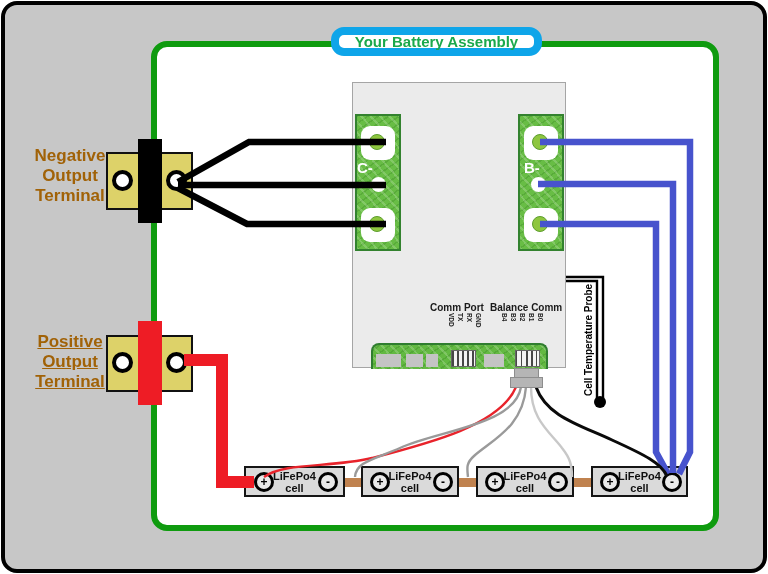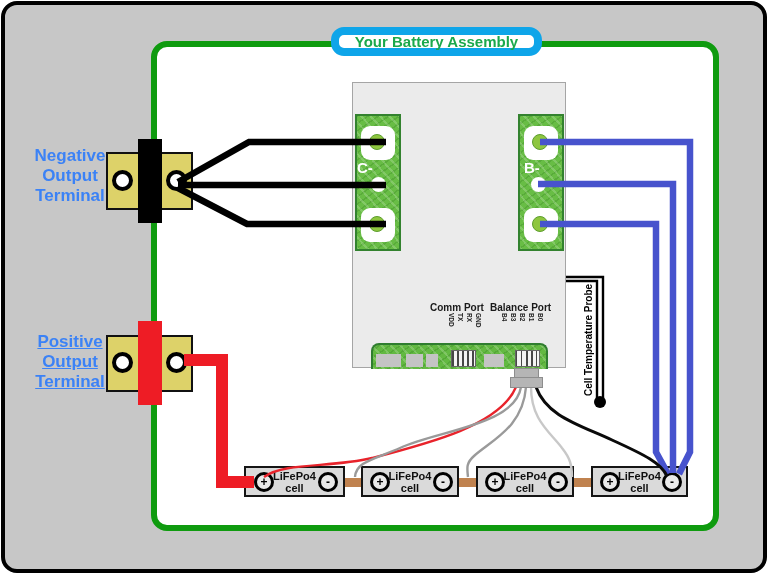--- a/index.html
+++ b/index.html
@@ -6,21 +6,21 @@
   body{width:768px;height:574px;position:relative;background:#ffffff;
        font-family:"Liberation Sans",sans-serif;overflow:hidden;}
   .frame{position:absolute;inset:1px;background:#c7c7c7;border:4px solid #000;border-radius:16px;}
   .assembly{position:absolute;left:151px;top:41px;width:568px;height:490px;box-sizing:border-box;
             background:#fff;border:6px solid #0f9b0f;border-radius:16px;}
   .title-box{position:absolute;left:331px;top:27px;width:211px;height:29px;box-sizing:border-box;
              background:#fff;border:8px solid #0ea5e9;border-radius:13px;
              display:flex;align-items:center;justify-content:center;
              font-weight:bold;font-size:15px;color:#1ba94c;white-space:nowrap;}
   .term-label{position:absolute;width:96px;text-align:center;font-weight:bold;font-size:17px;
-              line-height:20px;color:#3b82f6;}
+              line-height:20px;color:#a16207;}
   .term-plate{position:absolute;left:106px;width:87px;background:#ddd269;border:2px solid #111;box-sizing:border-box;}
   .term-bar{position:absolute;left:138px;width:24px;height:84px;}
   .term-hole{position:absolute;width:13px;height:13px;background:#fff;border:4px solid #000;border-radius:50%;}
   
   .board{position:absolute;left:352px;top:82px;width:214px;height:286px;box-sizing:border-box;
          background:#ebebeb;border:1px solid #a5a5a5;}
   .pad{position:absolute;top:31px;width:46px;height:137px;box-sizing:border-box;
        border:2px solid #33822f;
        background:
          repeating-linear-gradient(48deg,rgba(255,255,255,.18) 0 2px,rgba(255,255,255,0) 2px 7px),
@@ -108,21 +108,21 @@
     </div>
     <div class="pad-hole" style="left:11px;top:61px;"></div>
     <div class="pad-square" style="top:92px;">
       <div class="pad-dot"></div>
     </div>
   </div>
   <div class="pad-label" style="left:4px;top:76px;">C-</div>
   <div class="pad-label" style="left:171px;top:76px;">B-</div>
 
   <div class="port-label" style="left:77px;">Comm Port</div>
-  <div class="port-label" style="left:137px;">Balance Port</div>
+  <div class="port-label" style="left:137px;">Balance Comm</div>
 
   <span class="pin" style="left:102px;">VDD</span>
   <span class="pin" style="left:111px;">TX</span>
   <span class="pin" style="left:120px;">RX</span>
   <span class="pin" style="left:129px;">GND</span>
 
   <span class="pin" style="left:155px;">B4</span>
   <span class="pin" style="left:164px;">B3</span>
   <span class="pin" style="left:173px;">B2</span>
   <span class="pin" style="left:182px;">B1</span>

